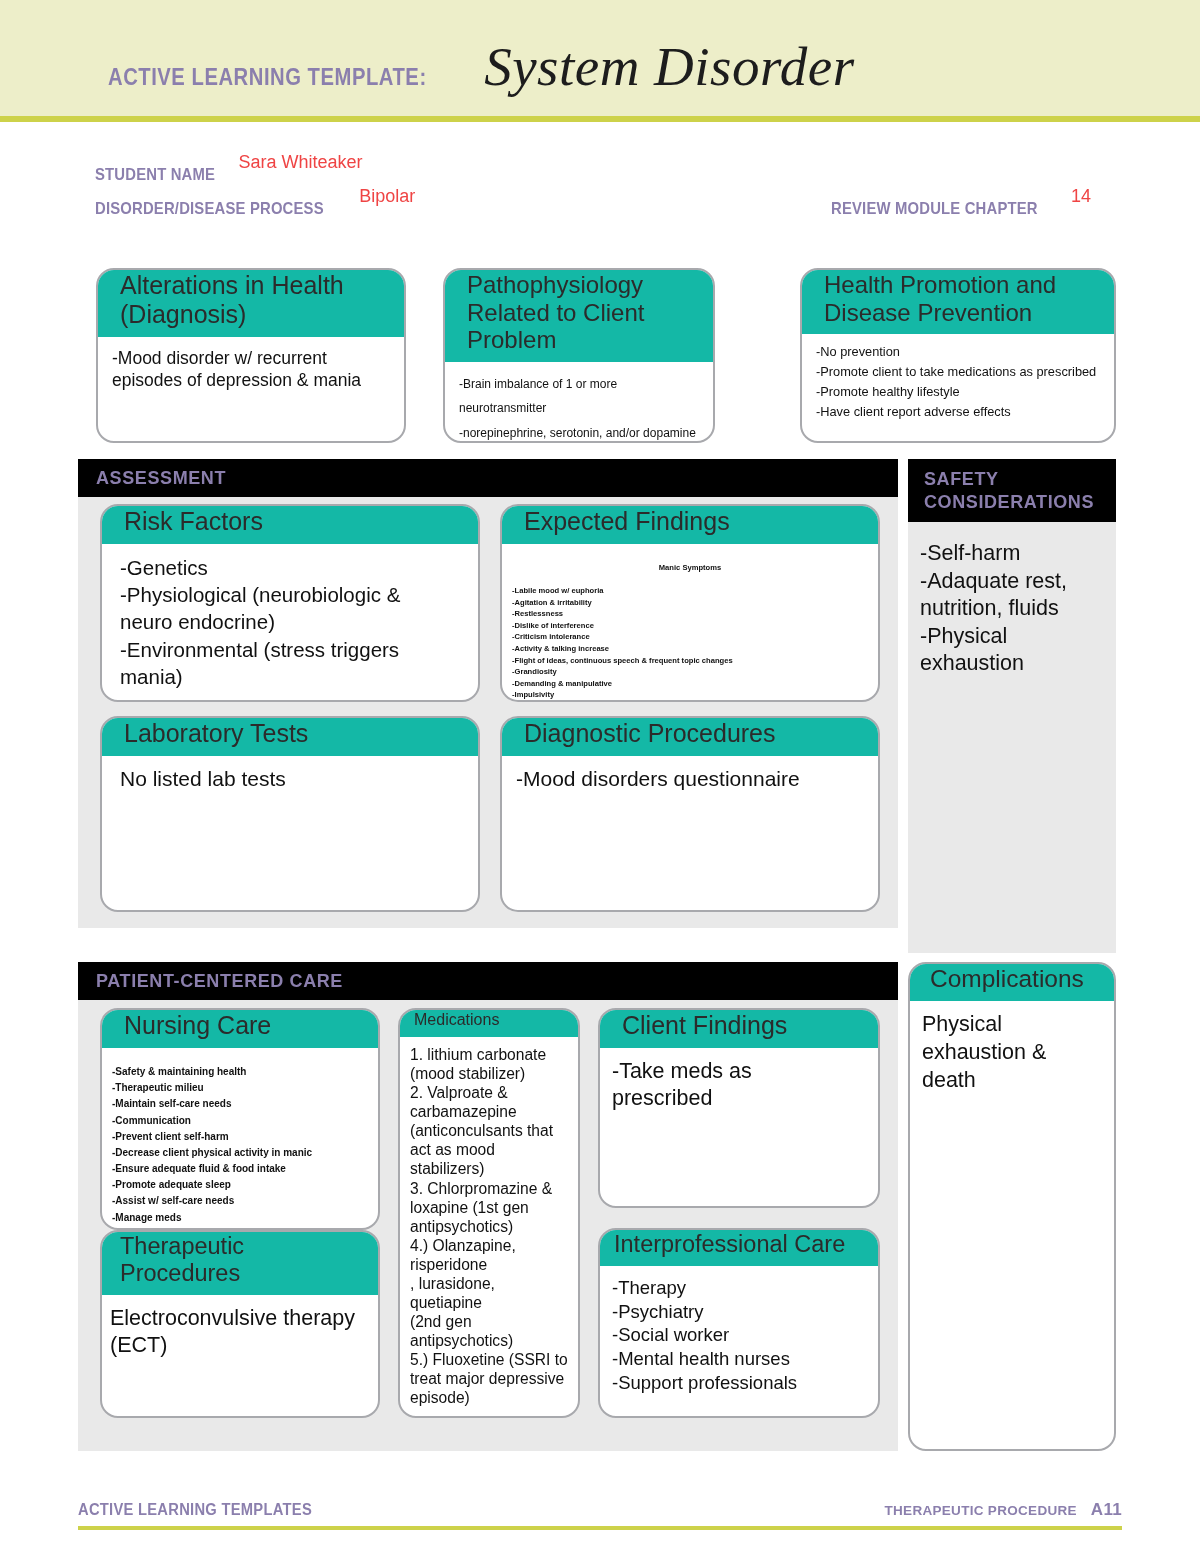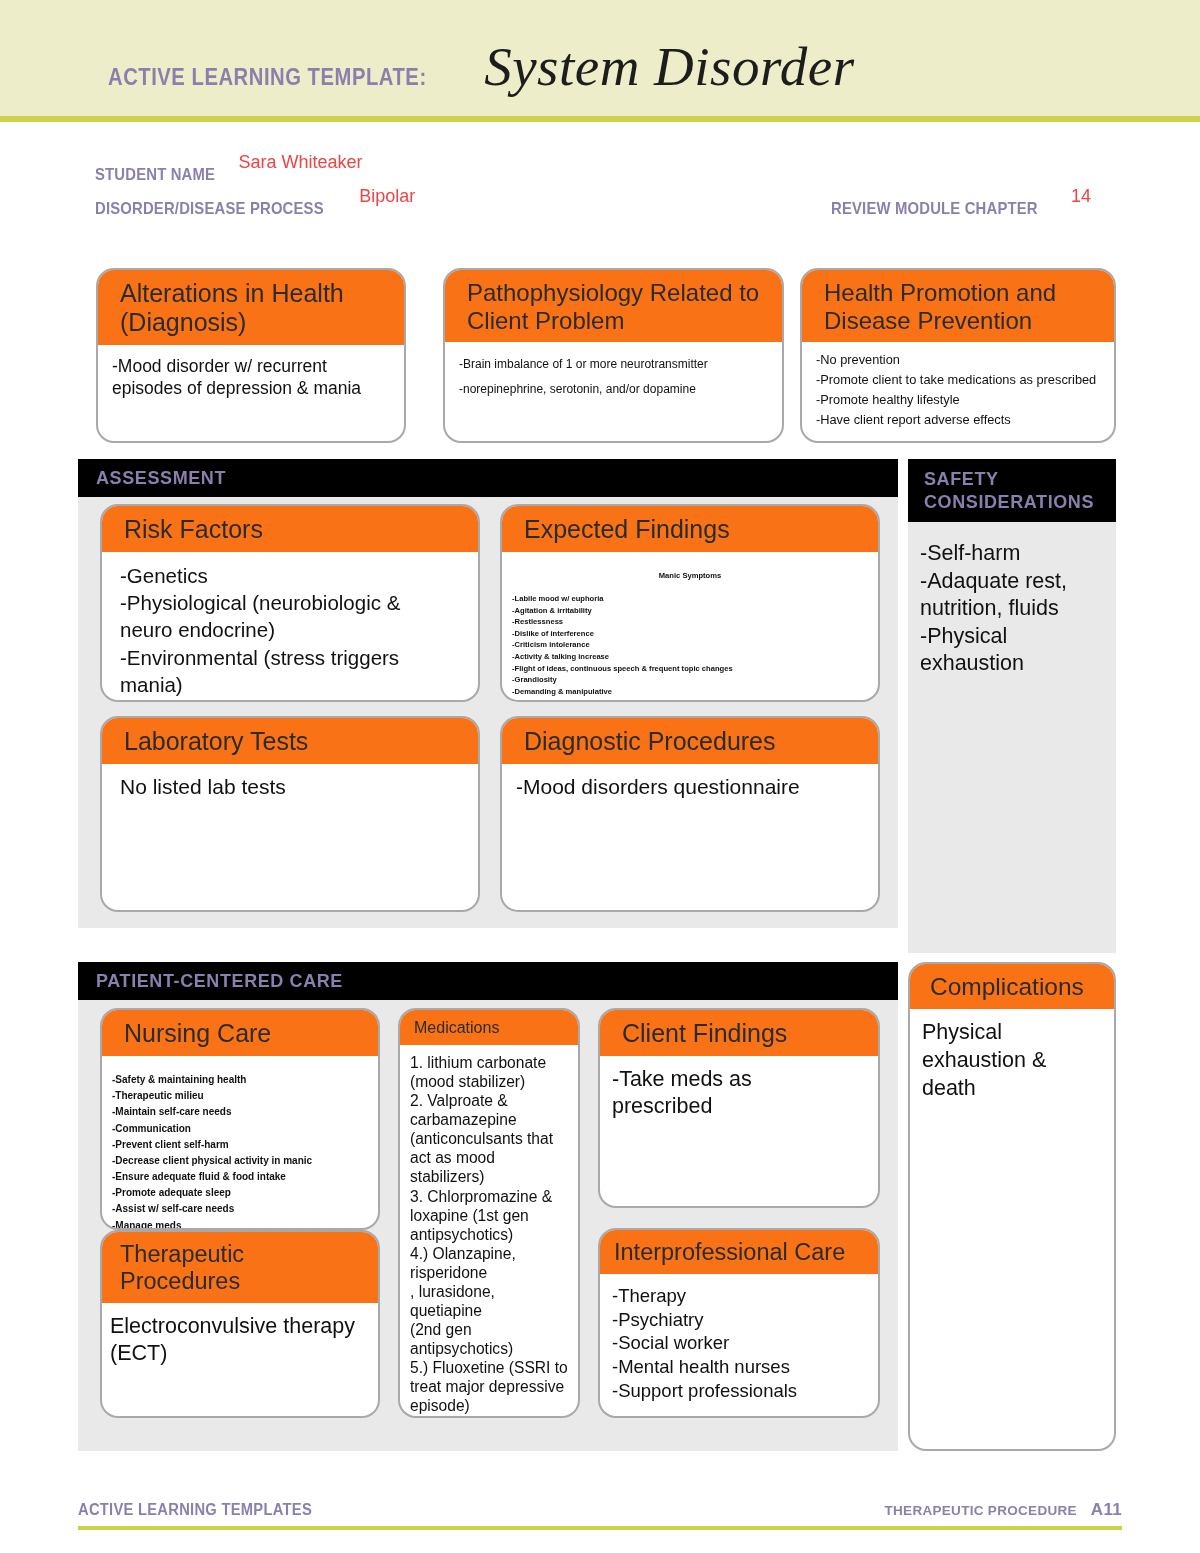--- a/index.html
+++ b/index.html
@@ -58,35 +58,35 @@
 
   
   .card {
     background: #ffffff;
     border: 2px solid #a8a9ad;
     border-radius: 18px;
     position: absolute;
     overflow: hidden;
   }
   .card > .card-head {
-    background: #f97316;
-    padding: 9px 16px 8px 22px;
+    background: #14b8a6;
+    padding: 1px 16px 8px 22px;
     font-size: 25px; font-weight: 400; color: #2b2b2b;
     line-height: 1.15;
     font-family: "Liberation Sans", sans-serif;
   }
   .card > .card-body {
     padding: 10px 14px 8px 14px;
     font-size: 17.5px; line-height: 1.28; color: #111;
     white-space: pre-line;
   }
 
   
   #card-alterations { left: 96px;  top: 268px; width: 310px; height: 175px; }
-  #card-patho       { left: 443px; top: 268px; width: 341px; height: 175px; }
+  #card-patho       { left: 443px; top: 268px; width: 272px; height: 175px; }
   #card-health      { left: 800px; top: 268px; width: 316px; height: 175px; }
 
   #card-alterations .card-head { font-size: 25px; }
   #card-patho .card-head       { font-size: 24px; }
   #card-health .card-head      { font-size: 24px; }
 
   #card-patho .card-body  { font-size: 12px; line-height: 2.05; }
   #card-health .card-body { font-size: 12.8px; line-height: 1.55; padding-top: 8px; }
 
   

